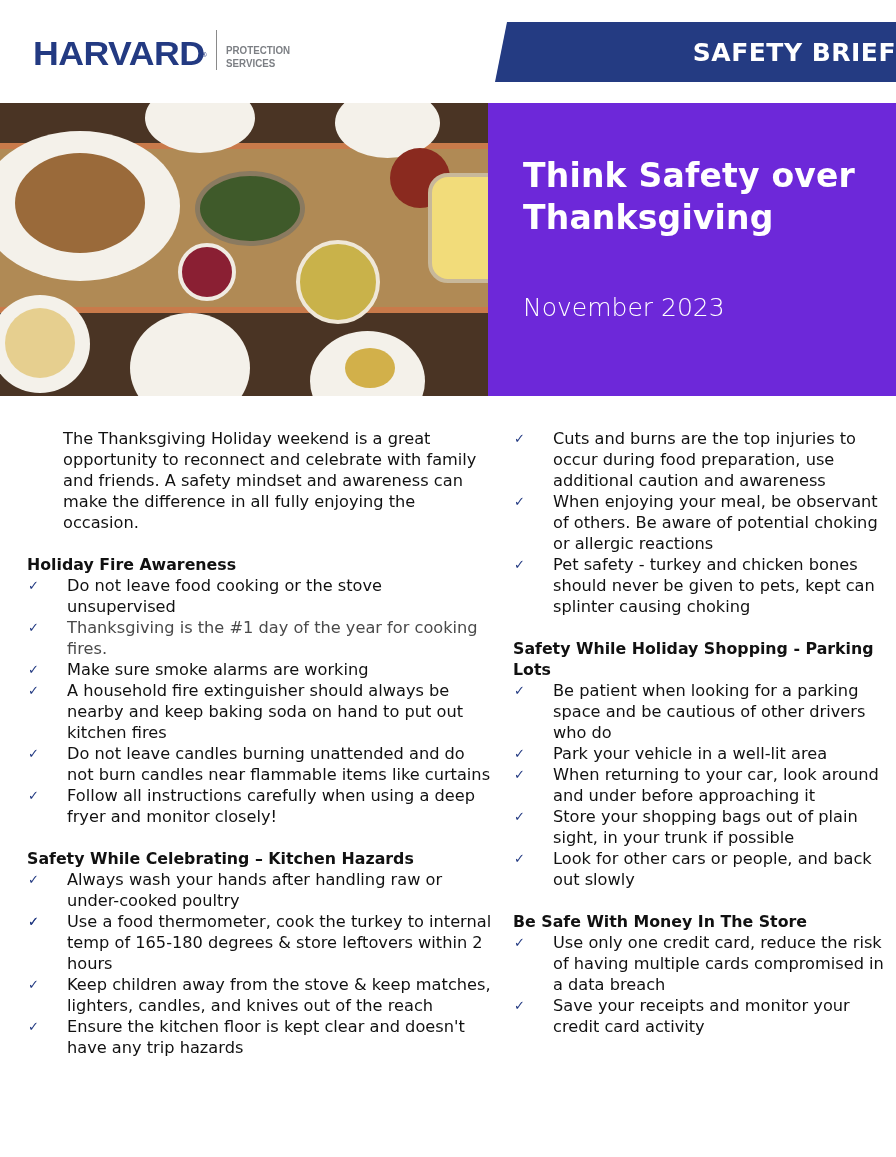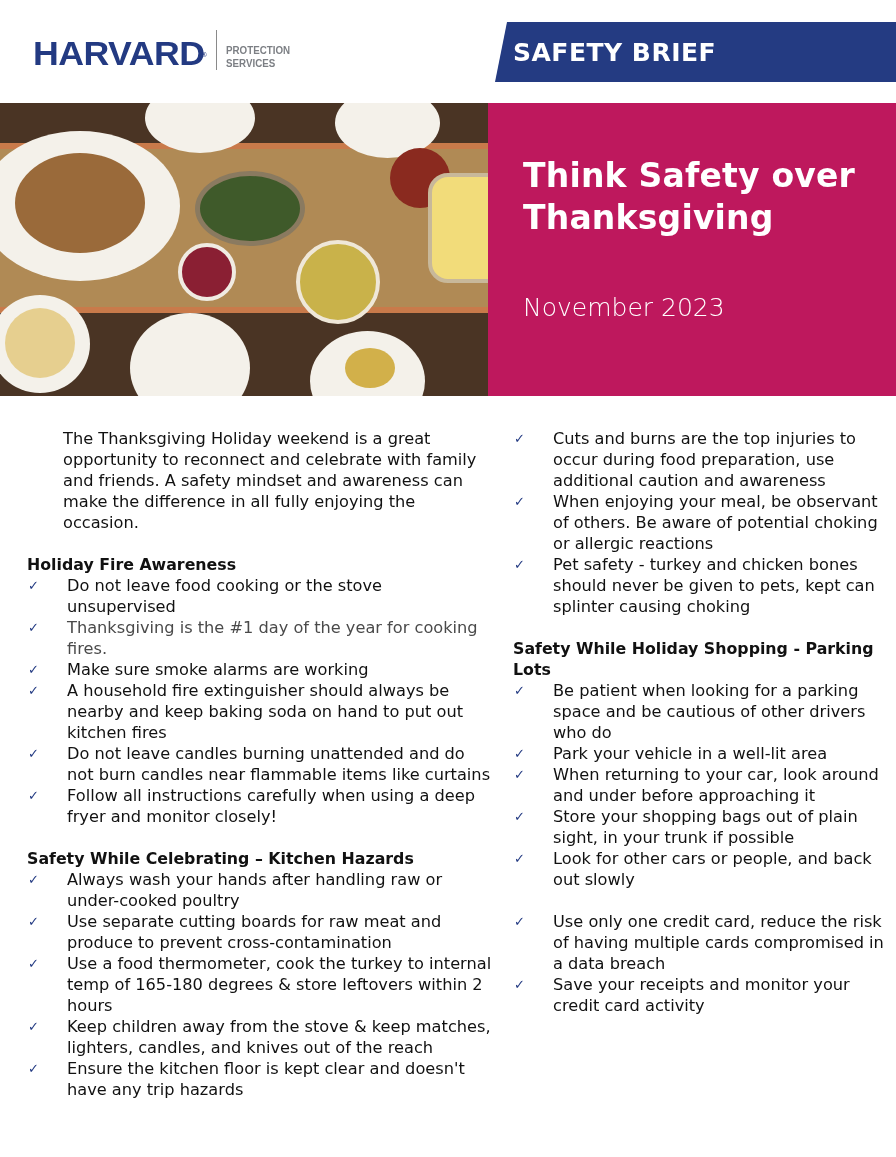--- a/index.html
+++ b/index.html
@@ -5,29 +5,29 @@
     * { box-sizing: border-box; margin: 0; padding: 0; }
     html, body { width: 896px; height: 1157px; background: #ffffff; overflow: hidden; }
     body { position: relative; font-family: "DejaVu Sans", sans-serif; color: #111111; }
 
     .logo { position: absolute; left: 33px; top: 28px; height: 42px; display: flex; align-items: flex-end; }
     .logo-word { font-family: "Liberation Sans", sans-serif; font-weight: 700; font-size: 34px; color: #233a82; letter-spacing: -0.5px; line-height: 1; transform: scaleX(1.05); transform-origin: left center; }
     .logo-reg { font-size: 7px; color: #233a82; position: relative; top: -11px; margin-left: 4px; }
     .logo-divider { width: 1px; height: 40px; background: #8a8a8a; margin-left: 9px; margin-right: 9px; }
     .logo-sub { font-family: "Liberation Sans", sans-serif; font-weight: 700; font-size: 11.5px; color: #7c7f84; line-height: 13px; transform: scaleX(0.85); transform-origin: left center; }
 
-    .banner { position: absolute; left: 495px; top: 22px; width: 401px; height: 60px; background: #243b82; clip-path: polygon(12px 0, 100% 0, 100% 100%, 0 100%); display: flex; align-items: center; justify-content: flex-start; }
+    .banner { position: absolute; left: 495px; top: 22px; width: 401px; height: 60px; background: #243b82; clip-path: polygon(12px 0, 100% 0, 100% 100%, 0 100%); display: flex; align-items: center; justify-content: flex-end; }
     .banner span { color: #ffffff; font-family: "DejaVu Sans", sans-serif; font-weight: 700; font-size: 25px; letter-spacing: 0.5px; padding-left: 18px; }
 
     .hero-photo { position: absolute; left: 0; top: 103px; width: 488px; height: 293px; overflow: hidden; background: #4a3424; }
     .hero-photo .runner { position: absolute; left: -10px; top: 40px; width: 510px; height: 170px; background: #b08a55; border-top: 6px solid #c97a4a; border-bottom: 6px solid #c97a4a; }
     .hero-photo .plate { position: absolute; border-radius: 50%; background: #f4f1ea; }
     .hero-photo .food { position: absolute; border-radius: 50%; }
 
-    .hero-panel { position: absolute; left: 488px; top: 103px; width: 408px; height: 293px; background: #be185d; }
+    .hero-panel { position: absolute; left: 488px; top: 103px; width: 408px; height: 293px; background: #6d28d9; }
     .hero-title { position: absolute; left: 35px; top: 52px; width: 360px; color: #ffffff; font-family: "DejaVu Sans", sans-serif; font-weight: 700; font-size: 33px; line-height: 42px; letter-spacing: 0.2px; }
     .hero-date { position: absolute; left: 35px; top: 190px; color: #ffffff; font-family: "DejaVu Sans", sans-serif; font-size: 25px; font-weight: 300; }
 
     .col { position: absolute; top: 428px; font-size: 16.2px; line-height: 21px; }
     .col-left { left: 27px; width: 466px; }
     .col-right { left: 513px; width: 380px; top: 428px; }
     .intro { margin-bottom: 21px; margin-left: 36px; }
     .heading { font-weight: 700; font-size: 15.8px; line-height: 21px; }
     .section { margin-bottom: 21px; }
     ul.checks { list-style: none; }
@@ -90,21 +90,21 @@
       <li><span class="chk">✓</span><span class="txt">A household fire extinguisher should always be nearby and keep baking soda on hand to put out kitchen fires</span></li>
       <li><span class="chk">✓</span><span class="txt">Do not leave candles burning unattended and do not burn candles near flammable items like curtains</span></li>
       <li><span class="chk">✓</span><span class="txt">Follow all instructions carefully when using a deep fryer and monitor closely!</span></li>
     </ul>
   </div>
 
   <div class="section">
     <div class="heading">Safety While Celebrating – Kitchen Hazards</div>
     <ul class="checks">
       <li><span class="chk">✓</span><span class="txt">Always wash your hands after handling raw or under-cooked poultry</span></li>
-      <li><span class="chk">✓</span><span class="txt">Use separate cutting boards for raw meat and produce to prevent cross-contamination</span></li>
+      <li><span class="chk">✓</span></li>
       <li><span class="chk">✓</span><span class="txt">Use a food thermometer, cook the turkey to internal temp of 165-180 degrees &amp; store leftovers within 2 hours</span></li>
       <li><span class="chk">✓</span><span class="txt">Keep children away from the stove &amp; keep matches, lighters, candles, and knives out of the reach</span></li>
       <li><span class="chk">✓</span><span class="txt">Ensure the kitchen floor is kept clear and doesn't have any trip hazards</span></li>
     </ul>
   </div>
 </div>
 
 <div class="col col-right">
   <div class="section">
     <ul class="checks">
@@ -119,18 +119,19 @@
     <ul class="checks">
       <li><span class="chk">✓</span><span class="txt">Be patient when looking for a parking space and be cautious of other drivers who do</span></li>
       <li><span class="chk">✓</span><span class="txt">Park your vehicle in a well-lit area</span></li>
       <li><span class="chk">✓</span><span class="txt">When returning to your car, look around and under before approaching it</span></li>
       <li><span class="chk">✓</span><span class="txt">Store your shopping bags out of plain sight, in your trunk if possible</span></li>
       <li><span class="chk">✓</span><span class="txt">Look for other cars or people, and back out slowly</span></li>
     </ul>
   </div>
 
   <div class="section">
+    <div class="heading">Be Safe With Money In The Store</div>
     <ul class="checks">
       <li><span class="chk">✓</span><span class="txt">Use only one credit card, reduce the risk of having multiple cards compromised in a data breach</span></li>
       <li><span class="chk">✓</span><span class="txt">Save your receipts and monitor your credit card activity</span></li>
     </ul>
   </div>
 </div>
 
 </body></html>

